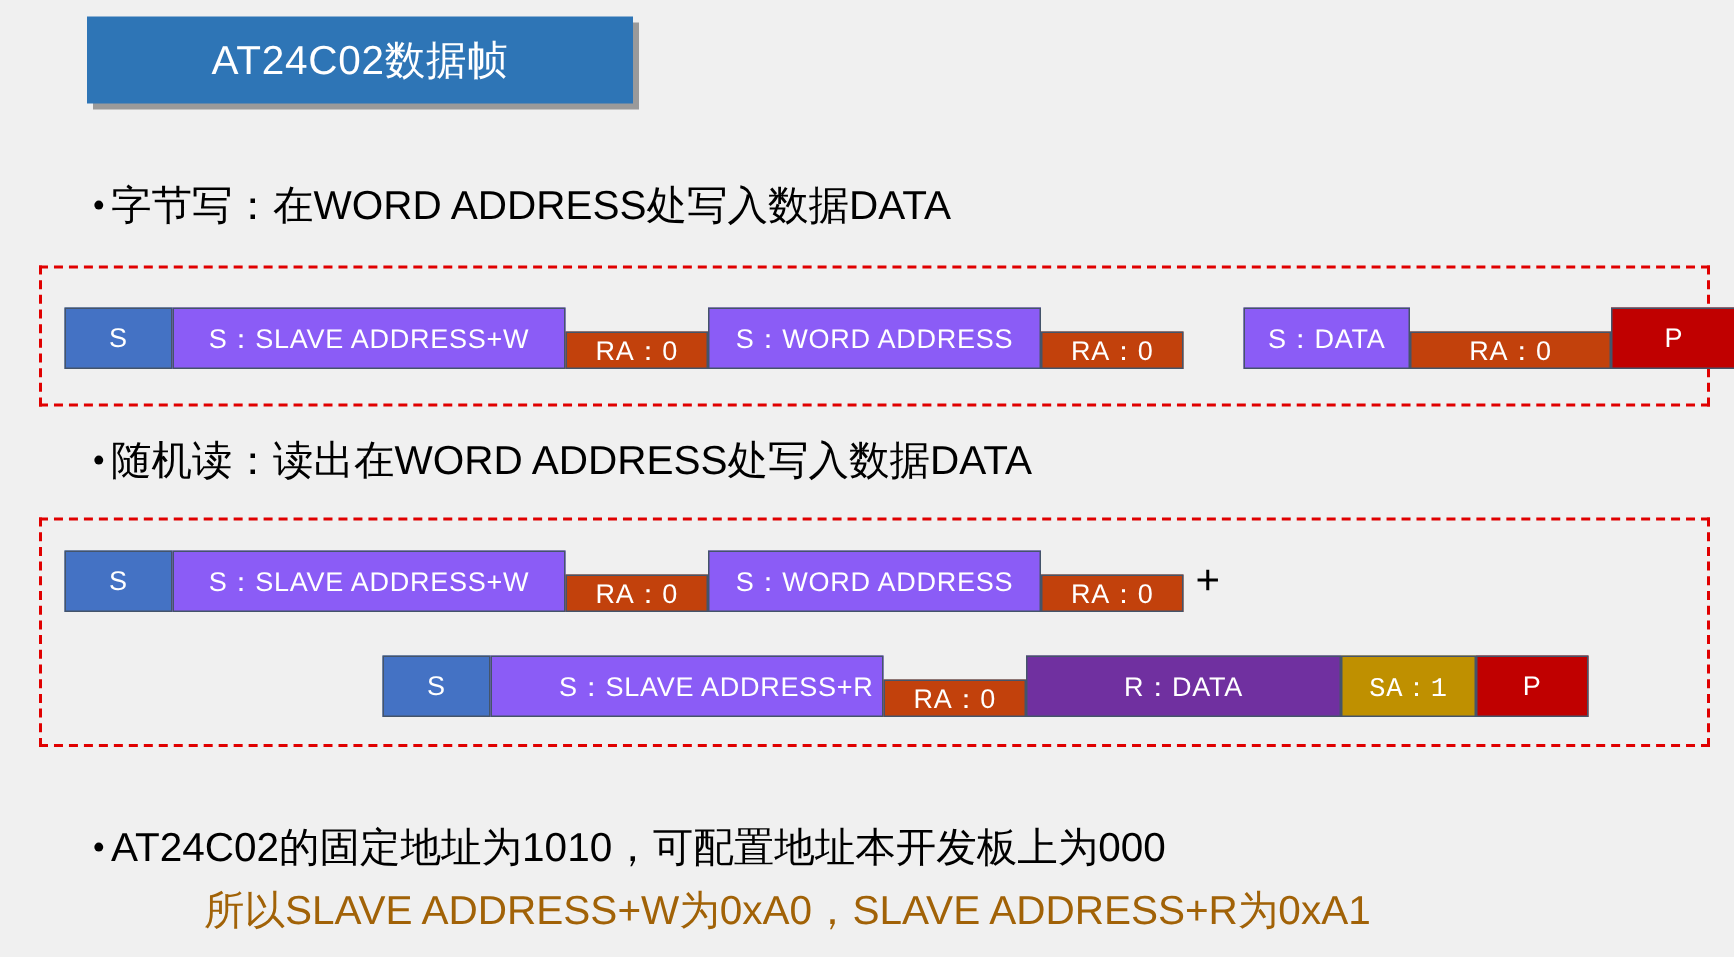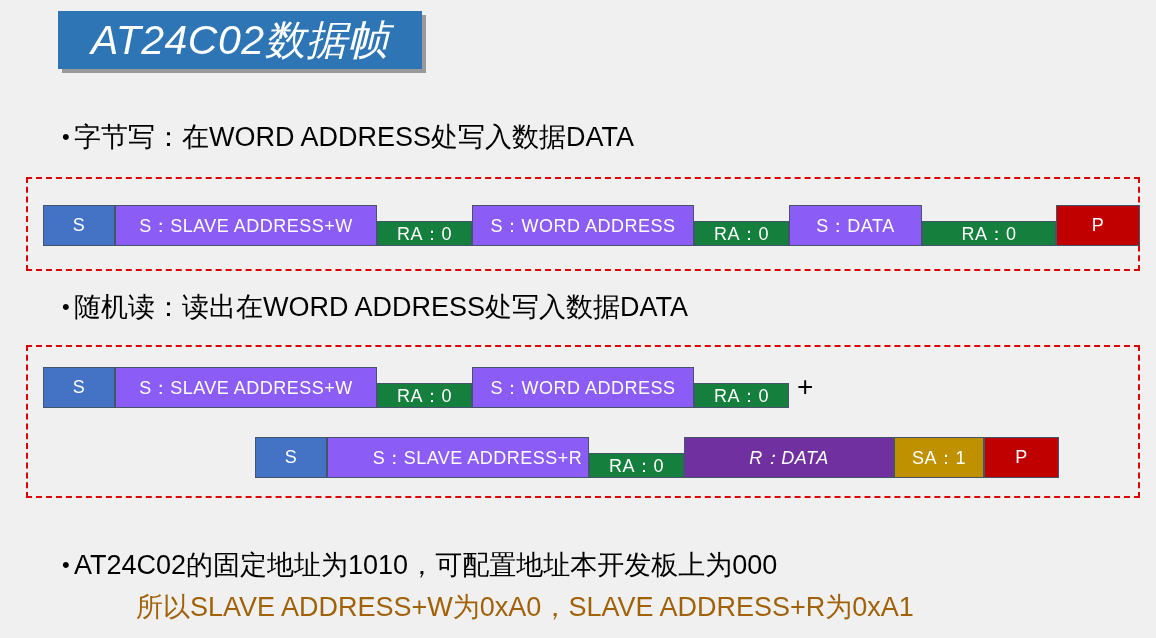--- a/index.html
+++ b/index.html
@@ -36,24 +36,23 @@
     top: 11px;
     width: 364px;
     height: 58px;
     background: #2E75B6;
     display: flex;
     align-items: center;
     justify-content: center;
   }
   .title-bar .title-text {
     color: #FFFFFF;
-    font-size: 41px;
+    font-size: 27px;
     letter-spacing: 0.5px;
     white-space: nowrap;
-    font-style: italic;
   }
 
   
   .bullet {
     position: absolute;
     display: flex;
     align-items: flex-start;
     color: #000000;
     font-size: 27px;
     white-space: nowrap;
@@ -111,24 +110,24 @@
     justify-content: center;
     color: #FFFFFF;
     font-size: 18px;
     letter-spacing: 0.5px;
     border: 1px solid #44546A;
     box-sizing: border-box;
     white-space: nowrap;
   }
   .seg.blue   { background: #4472C4; }
   .seg.green  { background: #8b5cf6; }
-  .seg.dark   { background: #15803d; margin-top: 16px; }
+  .seg.dark   { background: #c2410c; margin-top: 16px; }
   .seg.red    { background: #C00000; }
   .seg.purple { background: #7030A0; }
-  .seg.gold   { background: #BF9000; }
+  .seg.gold   { background: #BF9000; font-family: Liberation Mono, monospace; }
 
   .plus-sign {
     position: absolute;
     left: 797px;
     top: 371px;
     font-size: 28px;
     color: #000;
     line-height: 32px;
   }
 </style>
@@ -147,21 +146,21 @@
     <span class="btext">字节写：在WORD ADDRESS处写入数据DATA</span>
   </div>
 
   <div class="dashed-box" id="frame-box-write"></div>
   <div class="frame-row" id="row-write">
       <div class="seg blue" style="width: 72px;">S</div>
       <div class="seg green" style="width: 262px;">S：SLAVE ADDRESS+W</div>
       <div class="seg dark" style="width: 95px;">RA：0</div>
       <div class="seg green" style="width: 222px;">S：WORD ADDRESS</div>
       <div class="seg dark" style="width: 95px;">RA：0</div>
-      <div class="seg green" style="width: 133px;">S：DATA</div>
+      <div class="seg green" style="width: 111px; margin-left: 40px;">S：DATA</div>
       <div class="seg dark" style="width: 134px;">RA：0</div>
       <div class="seg red" style="width: 84px;">P</div>
     </div>
 
   <div class="bullet" id="bullet-2">
     <span class="dot">•</span>
     <span class="btext">随机读：读出在WORD ADDRESS处写入数据DATA</span>
   </div>
 
   <div class="dashed-box" id="frame-box-read"></div>
@@ -170,21 +169,21 @@
       <div class="seg green" style="width: 262px;">S：SLAVE ADDRESS+W</div>
       <div class="seg dark" style="width: 95px;">RA：0</div>
       <div class="seg green" style="width: 222px;">S：WORD ADDRESS</div>
       <div class="seg dark" style="width: 95px;">RA：0</div>
     </div>
   <div class="plus-sign">+</div>
   <div class="frame-row" id="row-read-2">
       <div class="seg blue" style="width: 72px;">S</div>
       <div class="seg green" style="width: 262px; padding-left: 39px;">S：SLAVE ADDRESS+R</div>
       <div class="seg dark" style="width: 95px;">RA：0</div>
-      <div class="seg purple" style="width: 210px; font-style: italic;">R：DATA</div>
+      <div class="seg purple" style="width: 210px;">R：DATA</div>
       <div class="seg gold" style="width: 90px;">SA：1</div>
       <div class="seg red" style="width: 75px;">P</div>
     </div>
 
   <div class="bullet" id="bullet-3">
     <span class="dot">•</span>
     <span class="btext">AT24C02的固定地址为1010，可配置地址本开发板上为000</span>
   </div>
 
   <div class="subline">所以SLAVE ADDRESS+W为0xA0，SLAVE ADDRESS+R为0xA1</div>

